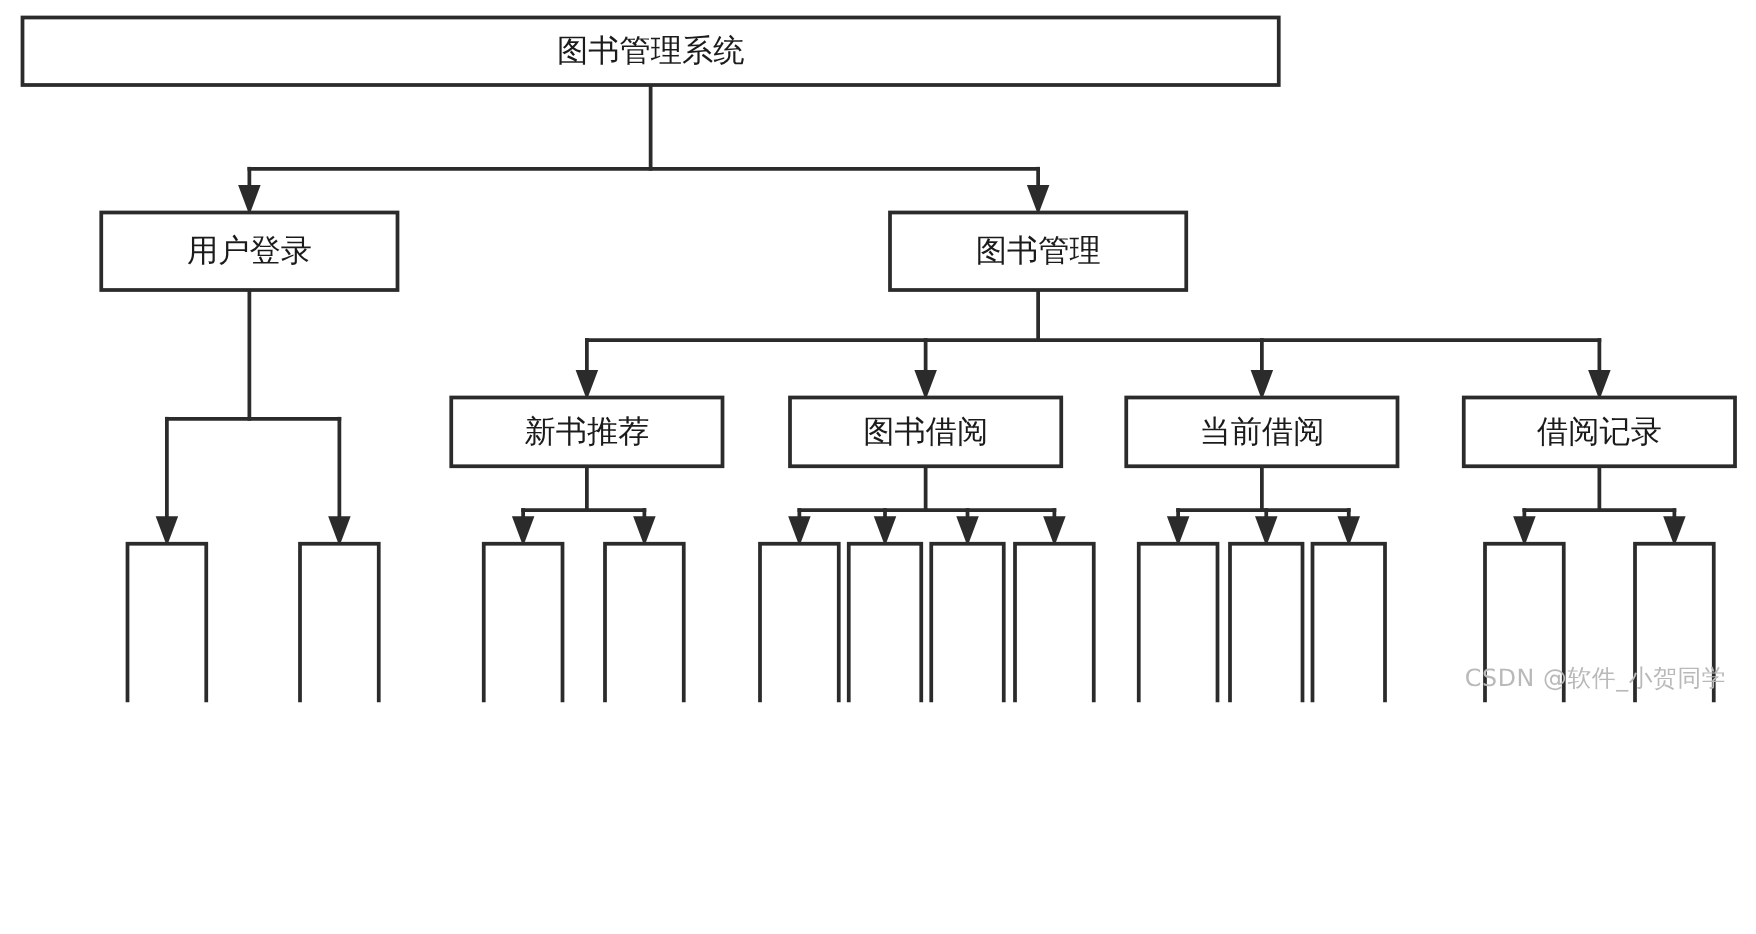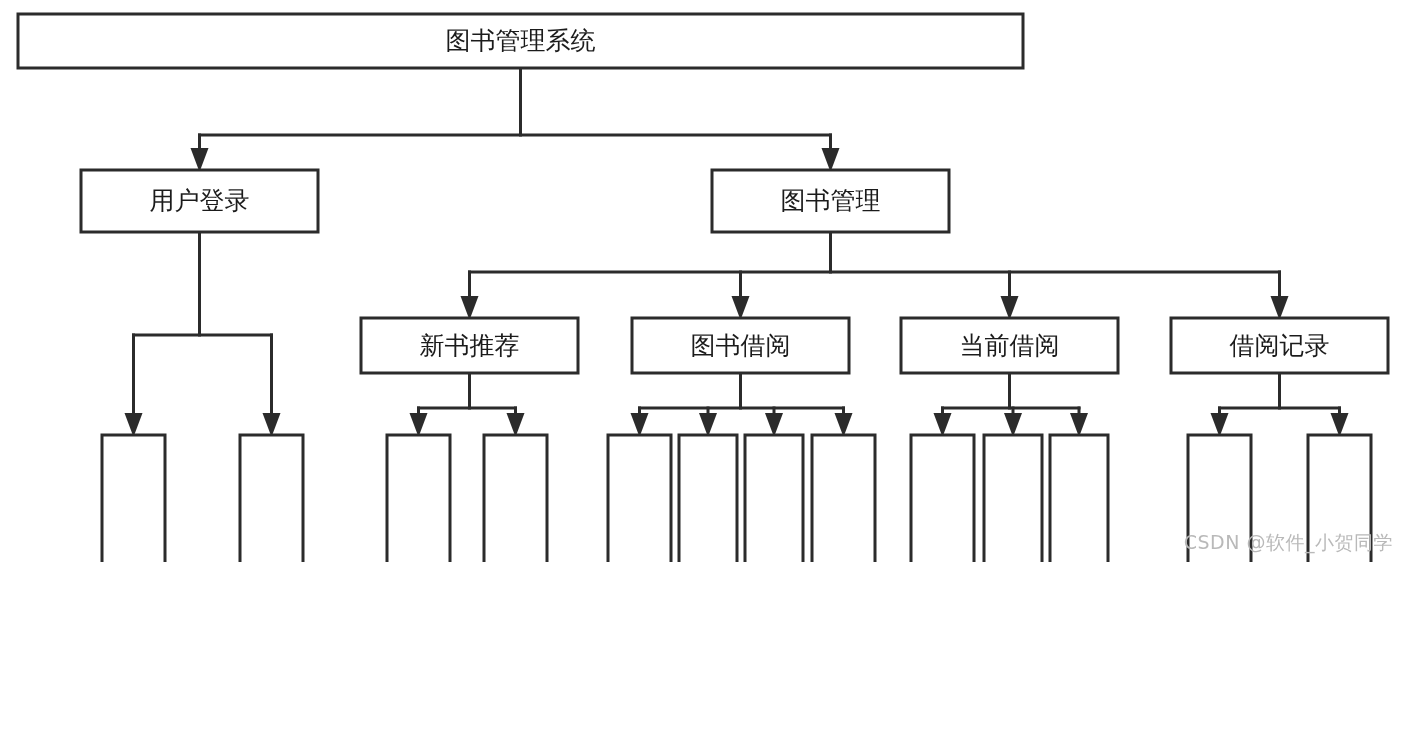--- a/index.html
+++ b/index.html
@@ -54,21 +54,21 @@
     letter-spacing: 2px;
     line-height: 1;
     white-space: nowrap;
     display: flex;
     align-items: center;
     justify-content: center;
     pointer-events: none;
   }
   #watermark {
     position: absolute;
-    right: 12px;
+    right: 24px;
     bottom: 6px;
     font-family: "DejaVu Sans", "Liberation Sans", sans-serif;
     font-size: 19px;
     color: #b9b9b9;
     white-space: nowrap;
     letter-spacing: 0.5px;
   }
 </style>
 </head>
 <body>

